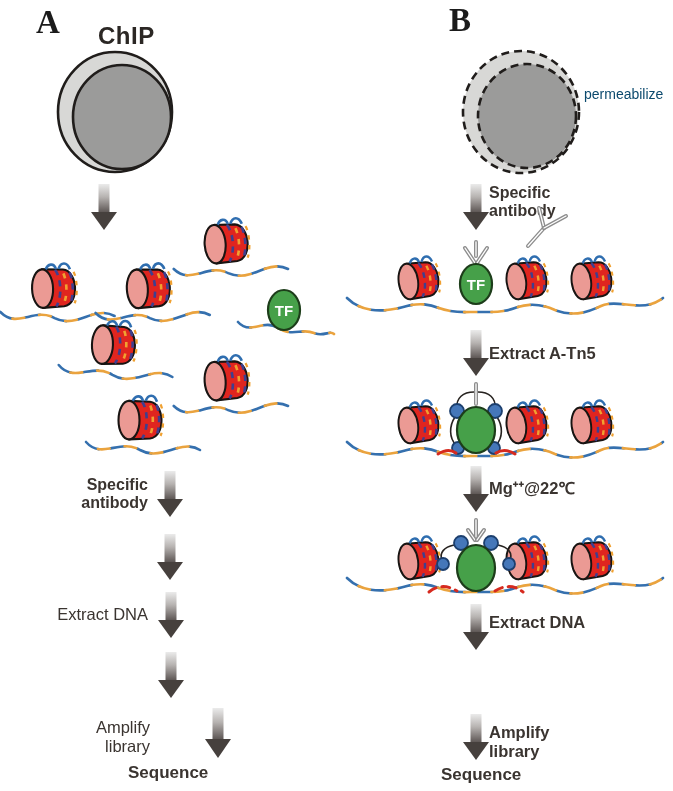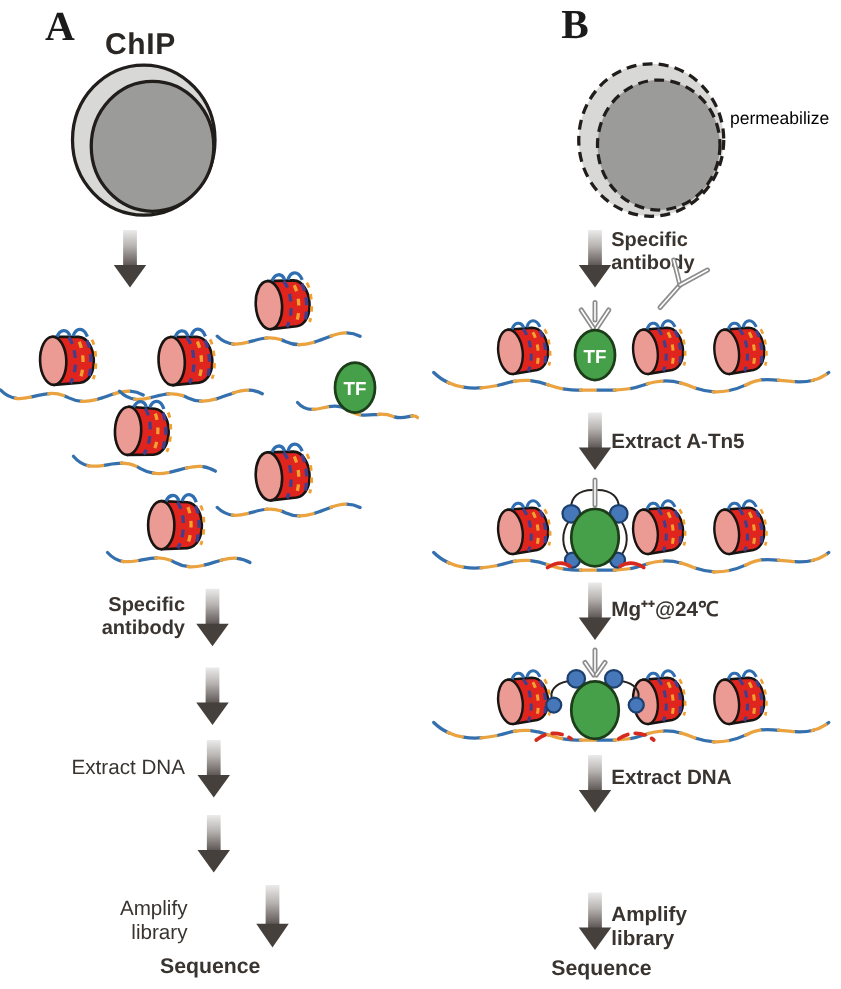--- a/index.html
+++ b/index.html
@@ -5,21 +5,21 @@
   html,body{margin:0;padding:0;background:#fff;}
   .canvas{position:relative;width:673px;height:791px;background:#ffffff;overflow:hidden;
           font-family:"Liberation Sans", sans-serif;color:#332e2b;}
   .abs{position:absolute;}
   .panel-letter{font-family:"Liberation Serif", serif;font-weight:bold;font-size:33px;color:#1b1b1b;}
   .title{font-weight:bold;font-size:24px;color:#2b2724;letter-spacing:0.5px;}
   .lbl{position:absolute;line-height:1.15;color:#3a3430;}
   .b{font-weight:bold;}
   .nw{white-space:nowrap;}
   .ra{text-align:right;}
-  .small{font-size:14px;color:#000000;}
+  .small{font-size:14px;color:#0c4a6e;}
   svg{display:block;overflow:visible;}
   svg text{font-family:"Liberation Sans", sans-serif;}
   .dnaB{fill:none;stroke:#3570ae;stroke-width:2.6;stroke-dasharray:15 12;stroke-linecap:round;}
   .dnaO{fill:none;stroke:#eaa33e;stroke-width:2.6;stroke-dasharray:12 15;stroke-dashoffset:-14;stroke-linecap:round;}
   .abGray{stroke:#8d8d8d;stroke-width:4;fill:none;stroke-linecap:round;}
   .abWhite{stroke:#ffffff;stroke-width:1.3;fill:none;stroke-linecap:round;}
   .tnLine{stroke:#26221f;stroke-width:1.6;fill:none;}
   .tnBall{fill:#4577b9;stroke:#1c3f6e;stroke-width:1.8;}
   .redCut{stroke:#d62a1f;stroke-width:3;fill:none;stroke-linecap:round;}
   .tfFill{fill:#46a049;stroke:#1d3d1a;stroke-width:2.2;}
@@ -49,21 +49,21 @@
       </symbol>
       <symbol id="nucdna" viewBox="0 0 118 94">
         <path class="dnaB" d="M2,56 C18,74 36,52 56,64 C78,76 96,52 116,64"></path>
         <path class="dnaO" d="M2,56 C18,74 36,52 56,64 C78,76 96,52 116,64"></path>
         <use href="#nuc" x="31" y="6" width="56" height="51"></use>
       </symbol>
     </defs>
   </svg>
 
   <div class="abs panel-letter" style="left:36px;top:4px">A</div>
-  <div class="abs title" style="left:84px;top:22px">ChIP</div>
+  <div class="abs title" style="left:98px;top:22px">ChIP</div>
 
   <div class="abs" style="left:52px;top:46px">
     <svg width="128" height="134" viewBox="0 0 128 134">
       <ellipse cx="63" cy="66" rx="57" ry="60" fill="#d8d8d6" stroke="#201d1b" stroke-width="2.6"></ellipse>
       <ellipse cx="70" cy="71" rx="49" ry="52" fill="#9b9b9a" stroke="#201d1b" stroke-width="2.6"></ellipse>
     </svg>
   </div>
 
   <div class="abs" style="left:91px;top:184px">
     <svg width="26" height="46" viewBox="0 0 26 46">
@@ -233,21 +233,21 @@
       <ellipse class="tfFill" cx="131" cy="46" rx="19" ry="23"></ellipse>
     </svg>
   </div>
 
   <div class="abs" style="left:463px;top:466px">
     <svg width="26" height="46" viewBox="0 0 26 46">
         <rect x="7.5" y="0" width="11" height="29" fill="url(#gArrow)"></rect>
         <polygon points="0,28 26,28 13,46" fill="#46403d"></polygon>
       </svg>
     </div>
-  <div class="lbl b nw" style="left:489px;top:479px;font-size:16.5px">Mg⁺⁺@24℃</div>
+  <div class="lbl b nw" style="left:489px;top:479px;font-size:16.5px">Mg⁺⁺@22℃</div>
 
   <div class="abs" style="left:345px;top:520px">
     <svg width="320" height="90" viewBox="0 0 320 90">
       <path class="dnaB" d="M2,58 C18,74 42,72 62,66 C74,63 84,64 94,68 C108,73 118,72 131,72 C144,72 156,73 170,68 C184,63 196,64 210,70 C226,76 240,74 256,66 C274,58 298,74 318,58"></path>
       <path class="dnaO" d="M2,58 C18,74 42,72 62,66 C74,63 84,64 94,68 C108,73 118,72 131,72 C144,72 156,73 170,68 C184,63 196,64 210,70 C226,76 240,74 256,66 C274,58 298,74 318,58"></path>
       <use href="#nuc" x="50" y="14" width="52" height="47" transform="rotate(-7 76 38)"></use>
       <use href="#nuc" x="158" y="14" width="52" height="47" transform="rotate(-7 184 38)"></use>
       <use href="#nuc" x="223" y="14" width="52" height="47" transform="rotate(-7 249 38)"></use>
       <g>
         <path class="abGray" d="M131,0 L131,18"></path>

